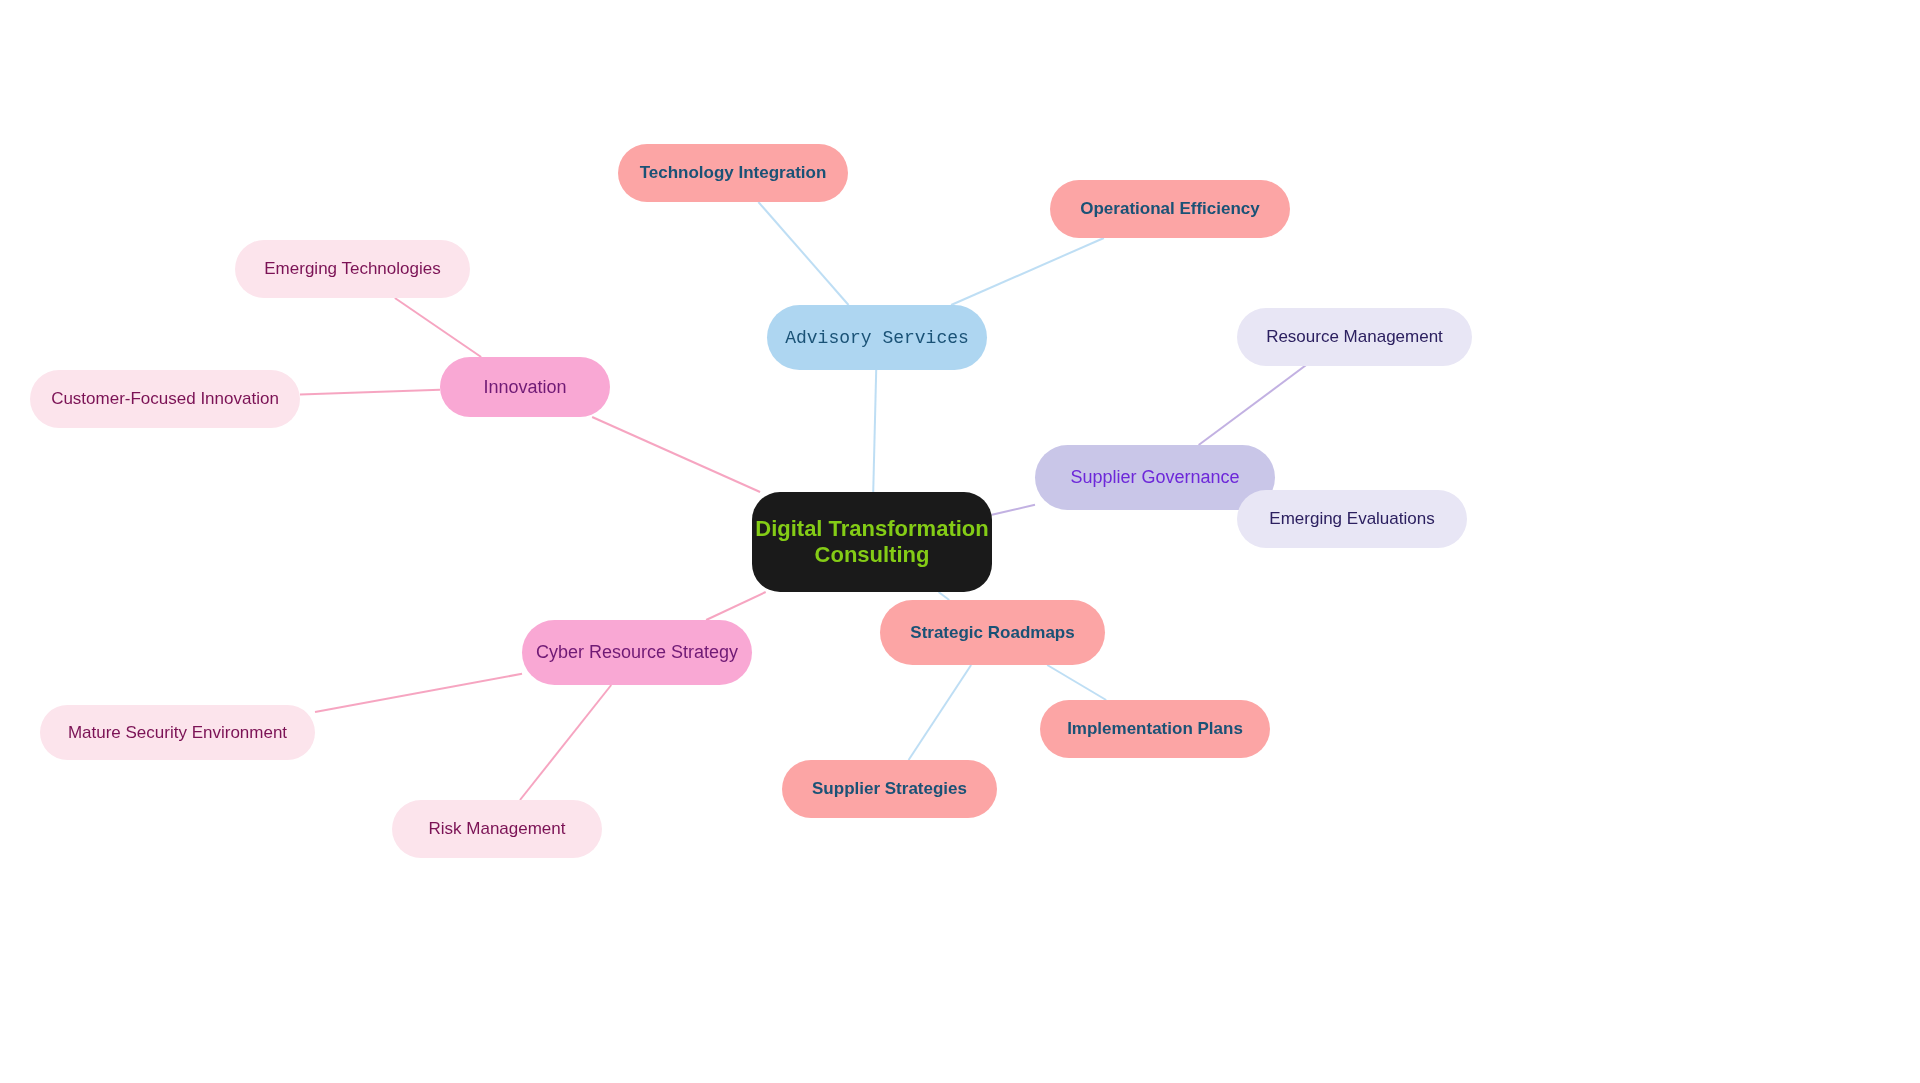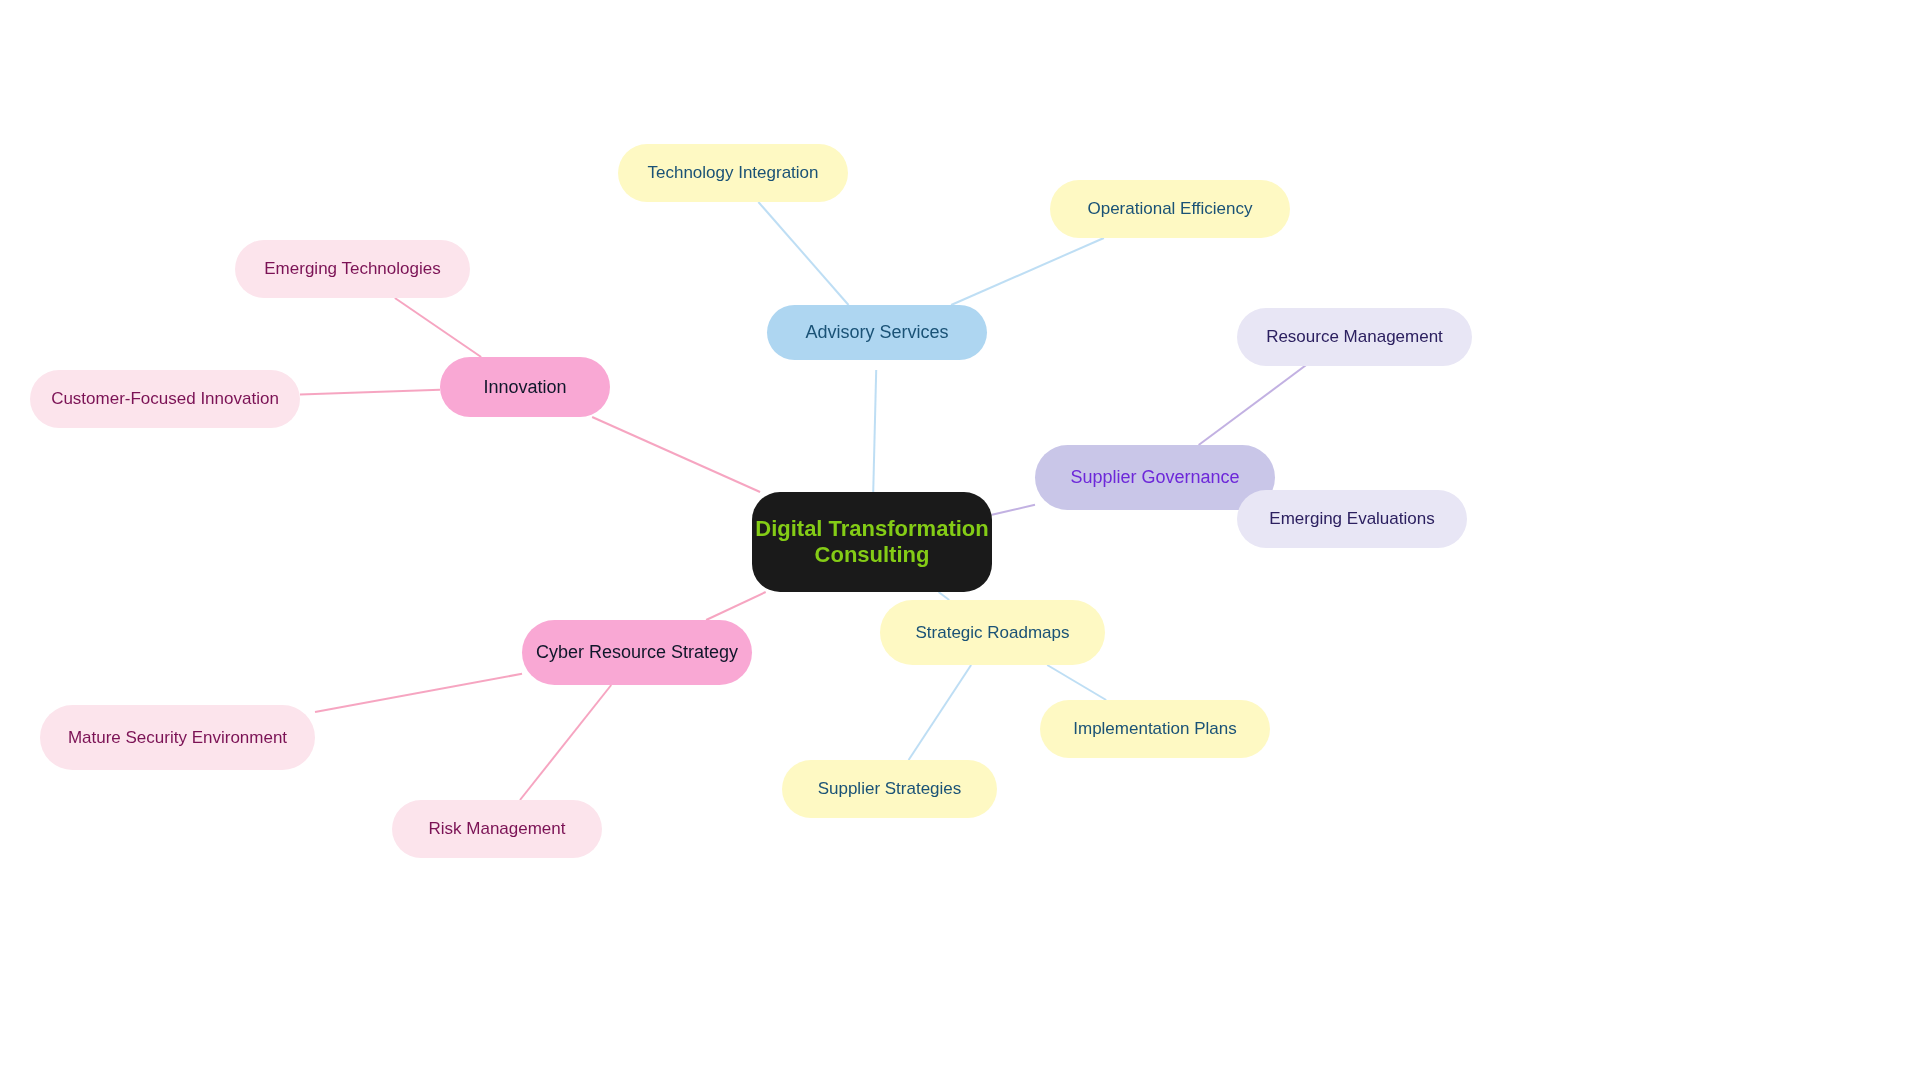--- a/index.html
+++ b/index.html
@@ -38,29 +38,29 @@
       border-radius: 28px;
     }
     .node-blue {
       background: #aed6f1;
       color: #1a5276;
       font-size: 18px;
       font-weight: 500;
       border: none;
     }
     .node-blue-light {
-      background: #fef9c3;
+      background: #fca5a5;
       color: #1a5276;
       font-size: 17px;
-      font-weight: 400;
+      font-weight: 700;
       text-align: right;
     }
     .node-pink {
       background: #f9a8d4;
-      color: #0f172a;
+      color: #701a75;
       font-size: 18px;
       font-weight: 500;
     }
     .node-pink-light {
       background: #fce4ec;
       color: #7b1255;
       font-size: 17px;
       font-weight: 400;
     }
     .node-purple {
@@ -93,27 +93,27 @@
     <line x1="1198.6616161616162" y1="445" x2="1315.5404040404042" y2="358" stroke="#b39ddb" stroke-width="2" stroke-opacity="0.8"></line>
     <line x1="1275" y1="502.7791878172589" x2="1237" y2="494.7741116751269" stroke="#b39ddb" stroke-width="2" stroke-opacity="0.8"></line>
     <line x1="938.5745856353591" y1="592" x2="949.2265193370166" y2="600" stroke="#aed6f1" stroke-width="2" stroke-opacity="0.8"></line>
     <line x1="971.1102236421725" y1="665" x2="908.5862619808306" y2="760" stroke="#aed6f1" stroke-width="2" stroke-opacity="0.8"></line>
     <line x1="1047.2279792746115" y1="665" x2="1106.1658031088082" y2="700" stroke="#aed6f1" stroke-width="2" stroke-opacity="0.8"></line>
   </svg>
 
 <div class="node node-center" style="left: 752px; top: 492px; width: 240px; height: 100px;">Digital Transformation
 Consulting</div>
 
-<div class="node node-blue" style="left: 767px; top: 305px; width: 220px; height: 55px;">Advisory Services</div>
+<div class="node node-blue" style="left: 767px; top: 305px; width: 220px; height: 65px; font-family: Liberation Mono, monospace;">Advisory Services</div>
 <div class="node node-blue-light" style="left: 618px; top: 144px; width: 230px; height: 58px;">Technology Integration</div>
 <div class="node node-blue-light" style="left: 1050px; top: 180px; width: 240px; height: 58px;">Operational Efficiency</div>
 <div class="node node-pink" style="left: 440px; top: 357px; width: 170px; height: 60px;">Innovation</div>
 <div class="node node-pink-light" style="left: 235px; top: 240px; width: 235px; height: 58px;">Emerging Technologies</div>
 <div class="node node-pink-light" style="left: 30px; top: 370px; width: 270px; height: 58px;">Customer-Focused Innovation</div>
 <div class="node node-pink" style="left: 522px; top: 620px; width: 230px; height: 65px;">Cyber Resource Strategy</div>
-<div class="node node-pink-light" style="left: 40px; top: 705px; width: 275px; height: 65px; text-align: right;">Mature Security Environment</div>
+<div class="node node-pink-light" style="left: 40px; top: 705px; width: 275px; height: 55px; text-align: right;">Mature Security Environment</div>
 <div class="node node-pink-light" style="left: 392px; top: 800px; width: 210px; height: 58px;">Risk Management</div>
 <div class="node node-purple" style="left: 1035px; top: 445px; width: 240px; height: 65px;">Supplier Governance</div>
 <div class="node node-purple-light" style="left: 1237px; top: 308px; width: 235px; height: 58px;">Resource Management</div>
 <div class="node node-purple-light" style="left: 1237px; top: 490px; width: 230px; height: 58px;">Emerging Evaluations</div>
 <div class="node node-blue-light" style="left: 880px; top: 600px; width: 225px; height: 65px;">Strategic Roadmaps</div>
 <div class="node node-blue-light" style="left: 782px; top: 760px; width: 215px; height: 58px;">Supplier Strategies</div>
 <div class="node node-blue-light" style="left: 1040px; top: 700px; width: 230px; height: 58px;">Implementation Plans</div>
 
 </body></html>

